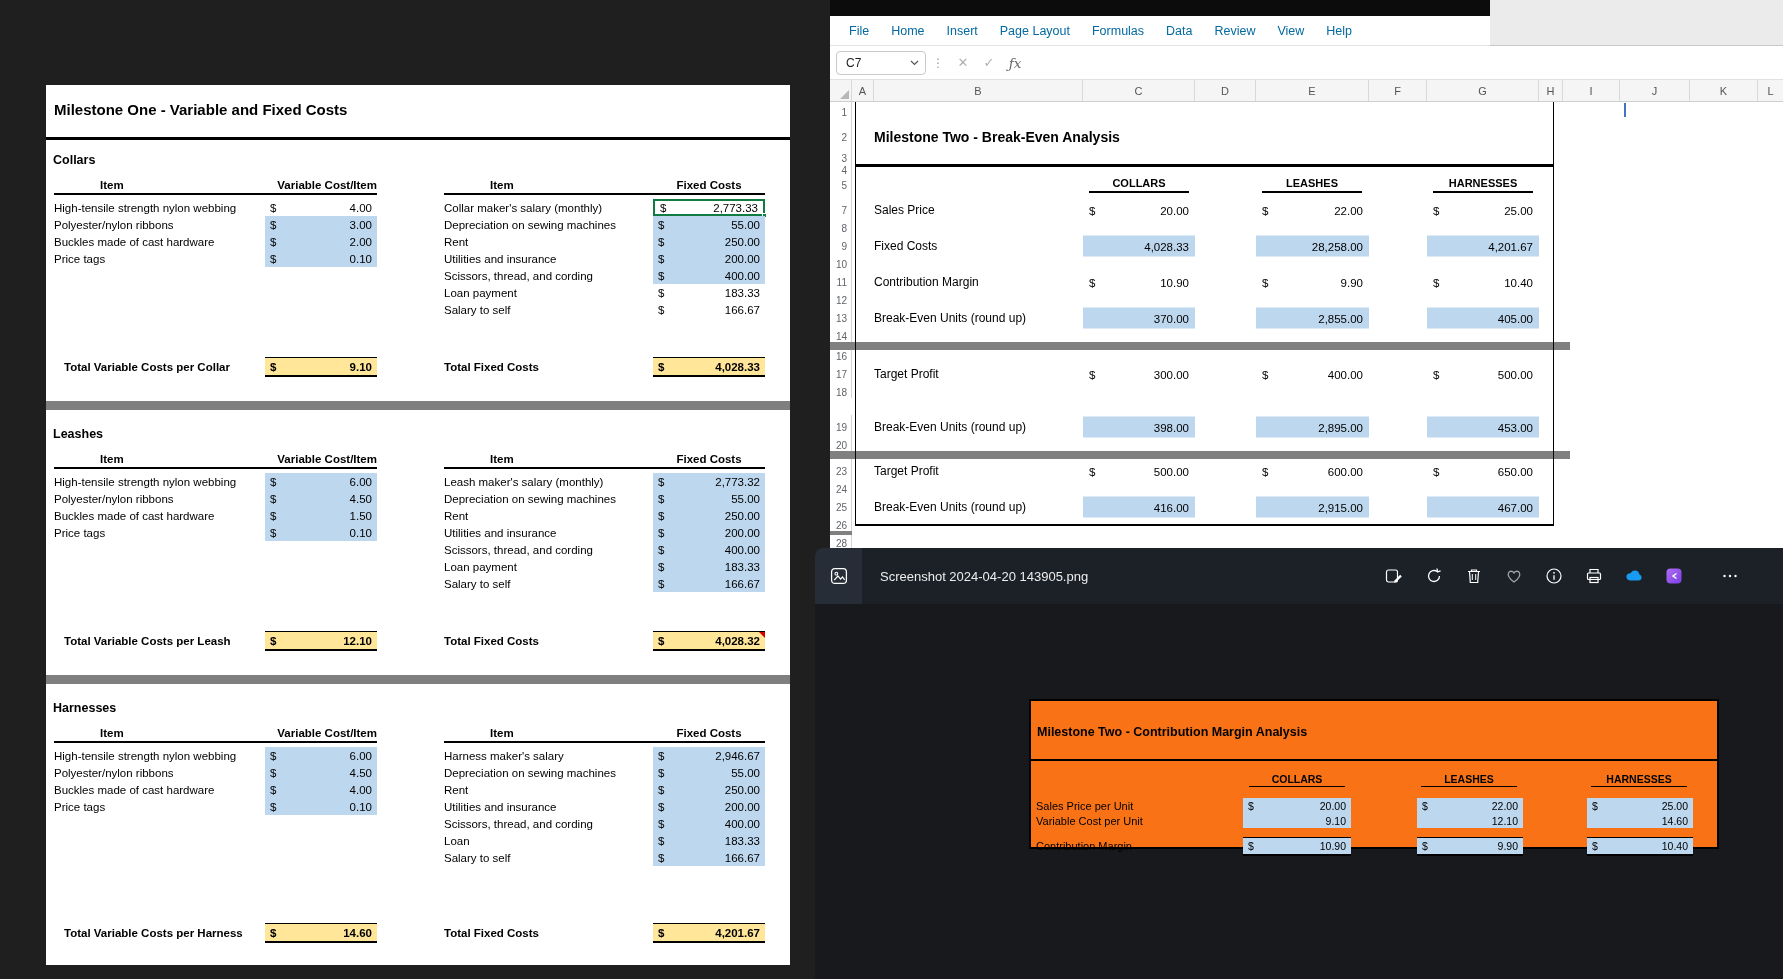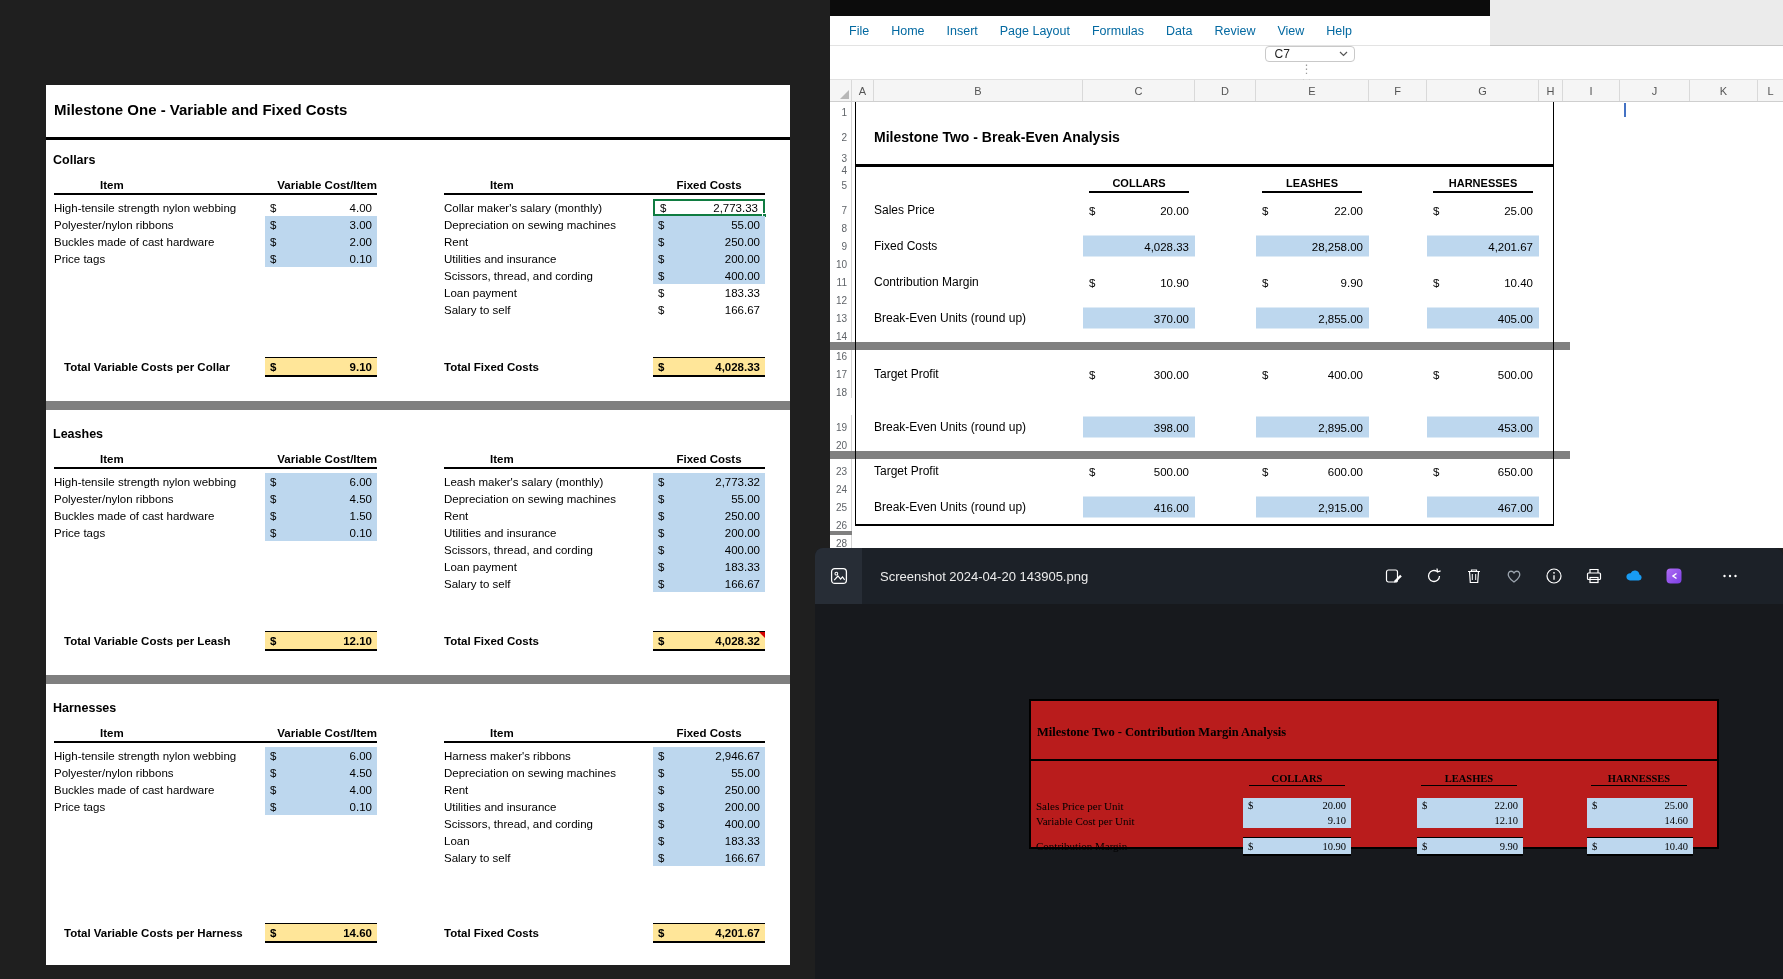--- a/index.html
+++ b/index.html
@@ -39,21 +39,21 @@
   .gdiv{position:absolute;left:0;width:100%;height:9px;background:#7f7f7f;}
 
   
   .xl-topstrip{position:absolute;left:830px;top:0;width:660px;height:16px;background:#0c0c0c;}
   .xl-graybox{position:absolute;left:1490px;top:0;width:293px;height:46px;background:#ebebeb;
               border-bottom:1px solid #c8c8c8;}
   .xl-menubar{position:absolute;left:830px;top:16px;width:660px;height:30px;background:#fff;
               display:flex;align-items:center;padding-left:8px;border-bottom:1px solid #e3e3e3;}
   .xl-menubar .mi{font-size:12.5px;color:#0369a1;padding:0 11px;cursor:default;}
   .xl-fbar{position:absolute;left:830px;top:46px;width:953px;height:34px;background:#fff;
-           border-bottom:1px solid #e1e1e1;display:flex;align-items:center;flex-direction:column;}
+           border-bottom:1px solid #e1e1e1;display:flex;align-items:center;}
   .namebox{margin-left:6px;width:90px;height:24px;border:1px solid #c9c9c9;border-radius:4px;
            display:flex;align-items:center;padding:0 6px 0 9px;font-size:12px;color:#1f1f1f;}
   .namebox .nb-val{flex:1;}
   .fdots{color:#9a9a9a;font-size:12px;margin:0 6px;letter-spacing:0;}
   .fico{width:26px;text-align:center;font-size:13px;color:#b0b0b0;}
   .fx{font-style:italic;color:#666;font-size:13.5px;font-family:"DejaVu Serif", serif;}
   .finput{flex:1;height:24px;border:1px solid #c9c9c9;border-radius:4px;margin:0 8px 0 6px;
           display:flex;align-items:center;padding-left:10px;font-size:12.5px;color:#1f1f1f;}
   .xl-grid{position:absolute;left:830px;top:80px;width:953px;height:468px;background:#fff;}
   .colhdr{display:flex;height:22px;background:#f5f5f5;border-bottom:1px solid #cfcfcf;font-size:11px;color:#555;}
@@ -81,22 +81,22 @@
   .jmark{position:absolute;left:794px;top:1px;width:2px;height:14px;background:#4472c4;}
 
   
   .winP{position:absolute;left:815px;top:548px;width:968px;height:431px;background:#17191d;
         border-radius:8px 8px 0 0;overflow:hidden;}
   .ptitle{position:relative;height:56px;background:#1c2128;display:flex;align-items:center;}
   .ptab{width:47px;height:56px;background:#272d36;display:flex;align-items:center;justify-content:center;}
   .pname{margin-left:18px;font-size:13px;color:#ececec;}
   .ptools{position:absolute;right:0;top:0;height:56px;display:flex;align-items:center;gap:14px;padding-right:40px;}
   .tbi{width:26px;height:26px;display:flex;align-items:center;justify-content:center;}
-  .pimg{position:absolute;left:214px;top:151px;width:690px;height:150px;background:#b91c1c;
-        border:2px solid #000;font-family:Liberation Serif, serif;}
+  .pimg{position:absolute;left:214px;top:151px;width:690px;height:150px;background:#f97316;
+        border:2px solid #000;}
   .pimg .im-title{position:absolute;left:6px;top:24px;font-size:12.5px;font-weight:bold;}
   .pimg .im-line{position:absolute;left:0;right:0;top:58px;height:2px;background:#000;}
   .iph{position:absolute;top:72px;text-align:center;font-weight:bold;font-size:10.5px;
        border-bottom:1.5px solid #000;padding-bottom:1px;}
   .iphC{left:218px;width:96px;} .iphL{left:390px;width:96px;} .iphH{left:560px;width:96px;}
   .irow{position:absolute;left:0;right:0;height:15px;}
   .irow .il{position:absolute;left:5px;top:50%;transform:translateY(-50%);font-size:11px;}
   .icell{position:absolute;top:0;height:15px;display:flex;align-items:center;
          justify-content:space-between;padding:0 5px;font-size:10.5px;background:#bdd7ee;}
   .icell.noncur{justify-content:flex-end;}
@@ -359,21 +359,21 @@
             <span>0.10</span>
           </span>
       </div>
     </div>
     <div class="rtbl" style="top:638px;">
       <div class="lhdr">
         <span class="hl">Item</span>
         <span class="hc">Fixed Costs</span>
       </div>
       <div class="lrow" style="margin-top:4px;">
-        <span class="it">Harness maker's ribbons</span>
+        <span class="it">Harness maker's salary</span>
         <span class="lcell blue">
             <span>$</span>
             <span>2,946.67</span>
           </span>
       </div>
       <div class="lrow">
         <span class="it">Depreciation on sewing machines</span>
         <span class="lcell blue">
             <span>$</span>
             <span>55.00</span>

